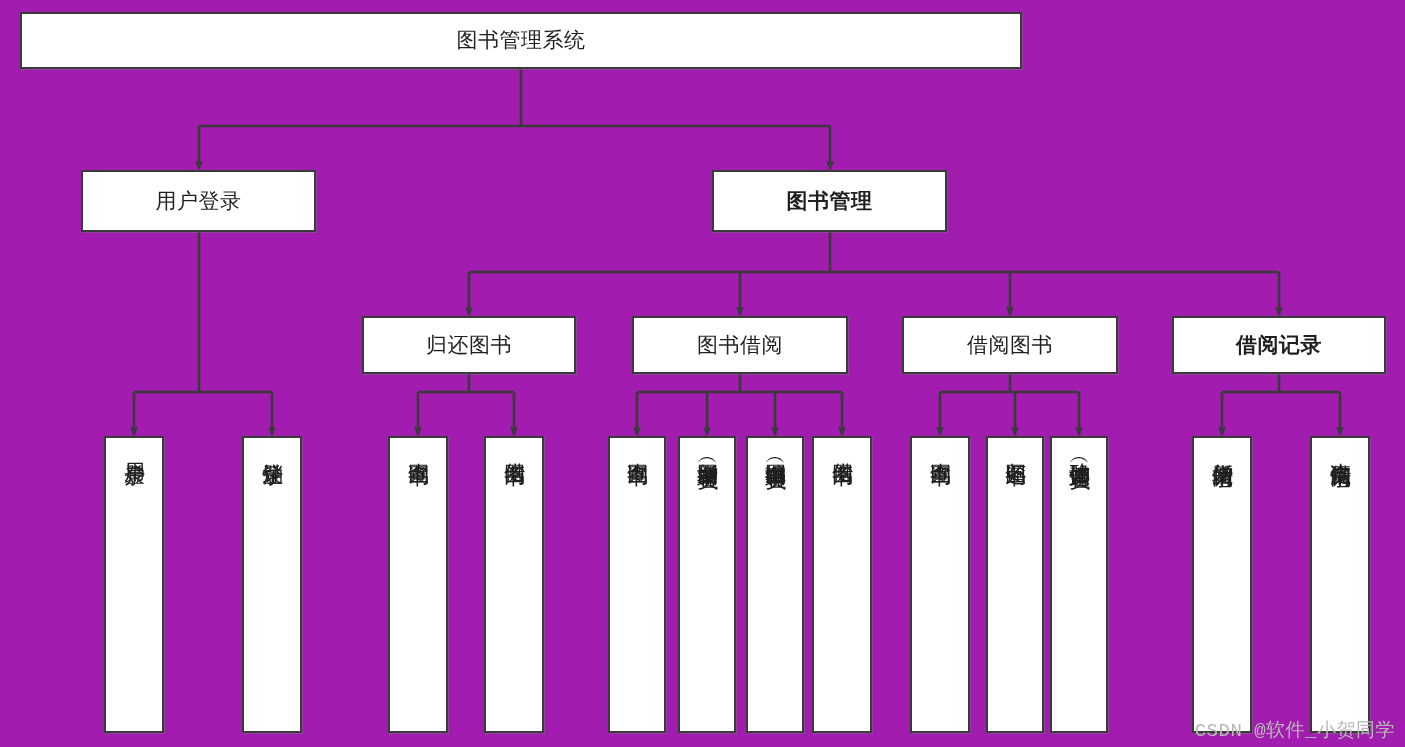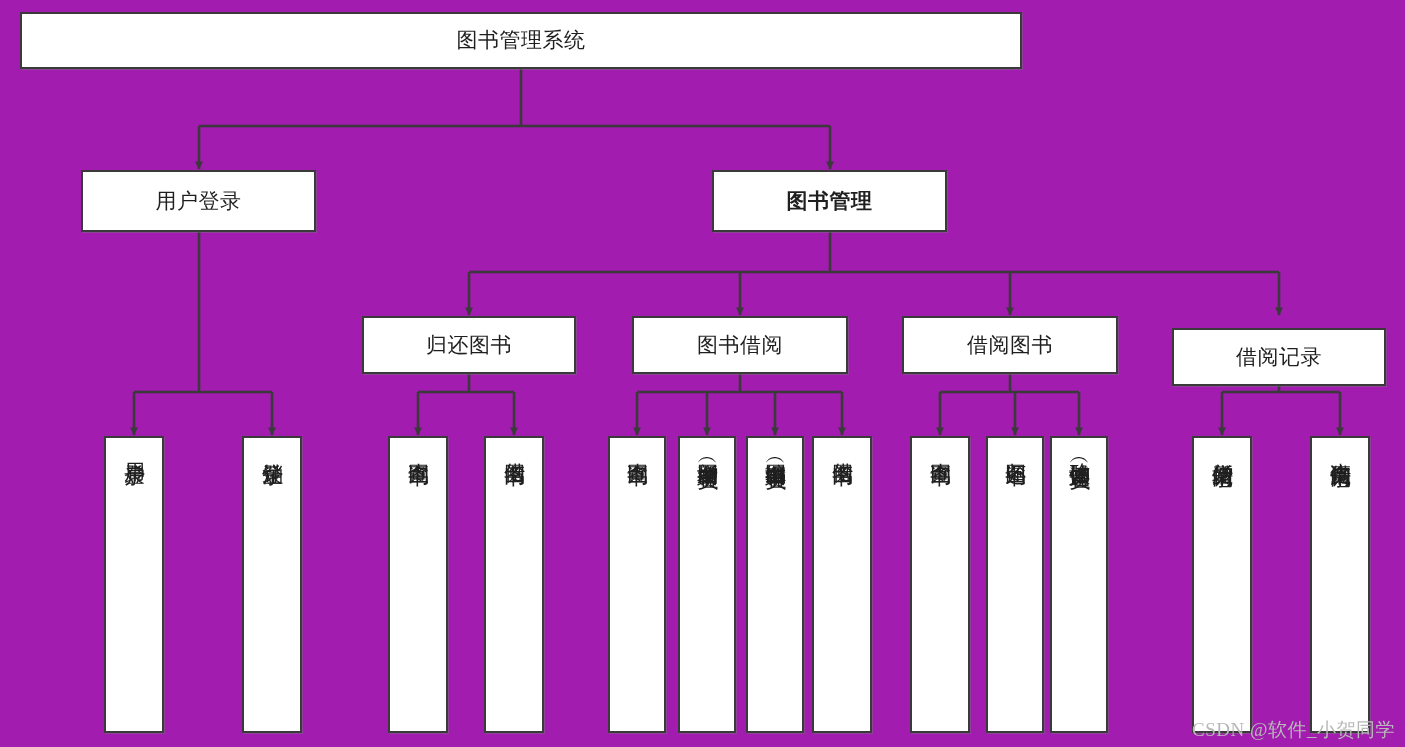--- a/index.html
+++ b/index.html
@@ -61,21 +61,21 @@
     white-space: nowrap;
   }
   .watermark {
     position: absolute;
     right: 10px;
     bottom: 4px;
     color: #b8b8b8;
     font-size: 19px;
     white-space: nowrap;
     letter-spacing: 0.5px;
-    font-family: Liberation Serif, serif;
+    font-family: Liberation Mono, monospace;
     margin-left: 8px;
   }
 </style>
 </head>
 <body>
 
 <div id="diagram-root">
 
   <svg id="edge-layer" viewBox="0 0 1405 747" width="1405" height="747" xmlns="http://www.w3.org/2000/svg">
     <defs>
@@ -132,21 +132,21 @@
       </div>
       <div class="node horizontal" style="left: 362px; top: 316px; width: 214px; height: 58px; border-color: rgb(58, 58, 58); background: rgb(255, 255, 255);">
         <span class="node-label" style="color: rgb(31, 31, 31);">归还图书</span>
       </div>
       <div class="node horizontal" style="left: 632px; top: 316px; width: 216px; height: 58px; border-color: rgb(58, 58, 58); background: rgb(255, 255, 255);">
         <span class="node-label" style="color: rgb(31, 31, 31);">图书借阅</span>
       </div>
       <div class="node horizontal" style="left: 902px; top: 316px; width: 216px; height: 58px; border-color: rgb(58, 58, 58); background: rgb(255, 255, 255);">
         <span class="node-label" style="color: rgb(31, 31, 31);">借阅图书</span>
       </div>
-      <div class="node horizontal" style="left: 1172px; top: 328px; width: 214px; height: 58px; border-color: rgb(58, 58, 58); background: rgb(255, 255, 255);">
+      <div class="node horizontal" style="left: 1172px; top: 316px; width: 214px; height: 58px; border-color: rgb(58, 58, 58); background: rgb(255, 255, 255); font-weight: bold;">
         <span class="node-label" style="color: rgb(31, 31, 31);">借阅记录</span>
       </div>
       <div class="node vertical" style="left: 104px; top: 436px; width: 60px; height: 297px; border-color: rgb(58, 58, 58); background: rgb(255, 255, 255);">
         <span class="node-label" style="color: rgb(31, 31, 31);">用户登录</span>
       </div>
       <div class="node vertical" style="left: 242px; top: 436px; width: 60px; height: 297px; border-color: rgb(58, 58, 58); background: rgb(255, 255, 255);">
         <span class="node-label" style="color: rgb(31, 31, 31);">注销登录</span>
       </div>
       <div class="node vertical" style="left: 388px; top: 436px; width: 60px; height: 297px; border-color: rgb(58, 58, 58); background: rgb(255, 255, 255);">
         <span class="node-label" style="color: rgb(31, 31, 31);">查询图书</span>

